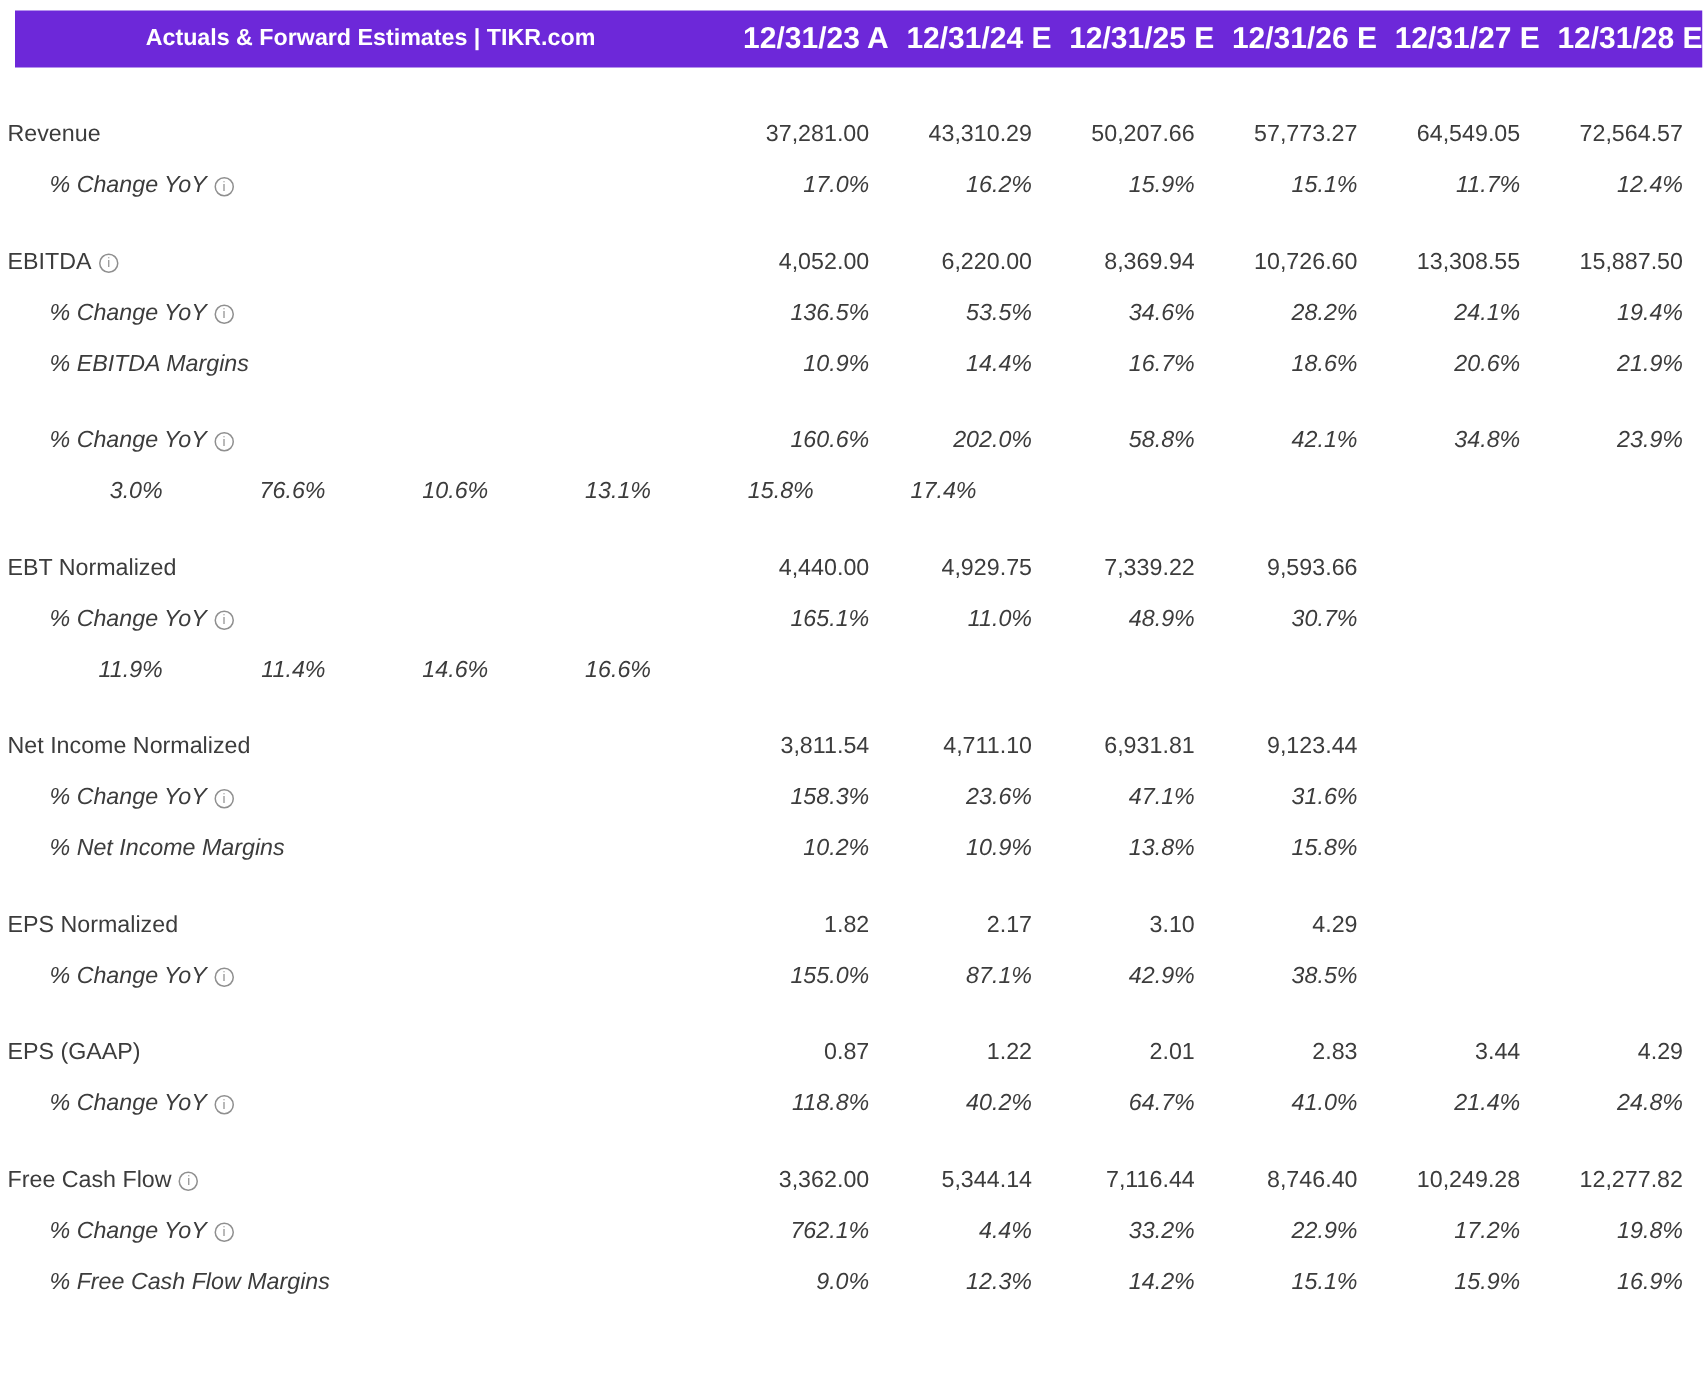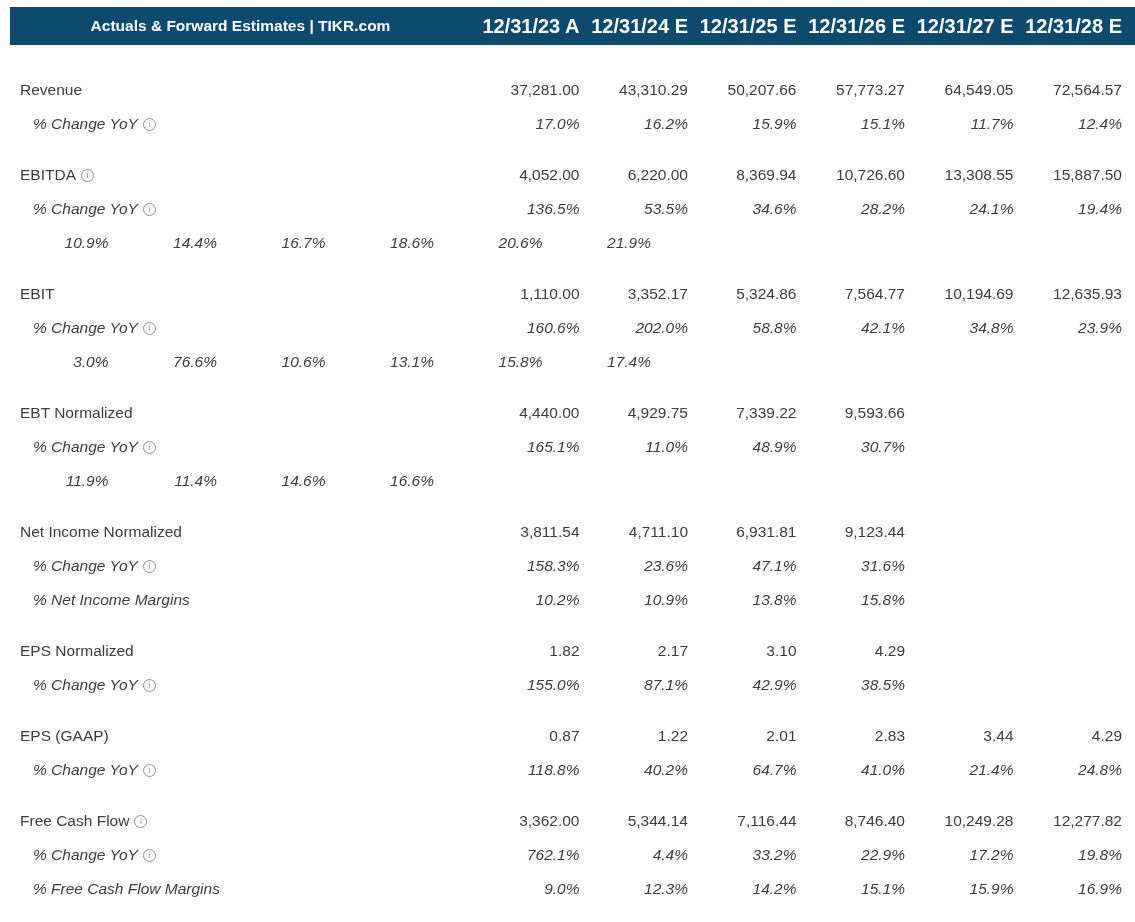--- a/index.html
+++ b/index.html
@@ -8,24 +8,23 @@
     width: 1135px;
     height: 922px;
     background: #ffffff;
     font-family: "Liberation Sans", sans-serif;
     color: #3c3c3c;
     overflow: hidden;
   }
   .header-bar {
     margin: 7px 0 0 10px;
     height: 38px;
-    background: #0c4a6e;
+    background: #6d28d9;
     display: flex;
     align-items: center;
-    padding-right: 13px;
   }
   .header-title {
     flex: 1;
     text-align: center;
     color: #ffffff;
     font-weight: bold;
     font-size: 15.5px;
   }
   .col-h {
     width: 108.5px;
@@ -41,21 +40,21 @@
   }
   .section { margin-bottom: 17px; }
   .row {
     display: flex;
     height: 34px;
     align-items: center;
     font-size: 15.5px;
   }
   .row .label-cell {
     flex: 1;
-    padding-left: 20px;
+    padding-left: 5px;
     display: flex;
     align-items: center;
     white-space: nowrap;
   }
   .row.sub { font-style: italic; }
   .row.sub .label-cell { padding-left: 33px; }
   .cell {
     width: 108.5px;
     text-align: right;
     white-space: nowrap;
@@ -139,40 +138,32 @@
           <span class="info-icon">i</span>
         </div>
         <div class="cell">136.5%</div>
         <div class="cell">53.5%</div>
         <div class="cell">34.6%</div>
         <div class="cell">28.2%</div>
         <div class="cell">24.1%</div>
         <div class="cell">19.4%</div>
       </div>
       <div class="row sub">
+        <div class="label-cell">
+          <span>% EBITDA Margins</span>
+        </div>
         <div class="cell">10.9%</div>
         <div class="cell">14.4%</div>
         <div class="cell">16.7%</div>
         <div class="cell">18.6%</div>
         <div class="cell">20.6%</div>
         <div class="cell">21.9%</div>
       </div>
     </div>
     <div class="section">
-      <div class="row">
-        <div class="label-cell">
-          <span>EBIT</span>
-        </div>
-        <div class="cell">1,110.00</div>
-        <div class="cell">3,352.17</div>
-        <div class="cell">5,324.86</div>
-        <div class="cell">7,564.77</div>
-        <div class="cell">10,194.69</div>
-        <div class="cell">12,635.93</div>
-      </div>
       <div class="row sub">
         <div class="label-cell">
           <span>% Change YoY</span>
           <span class="info-icon">i</span>
         </div>
         <div class="cell">160.6%</div>
         <div class="cell">202.0%</div>
         <div class="cell">58.8%</div>
         <div class="cell">42.1%</div>
         <div class="cell">34.8%</div>

